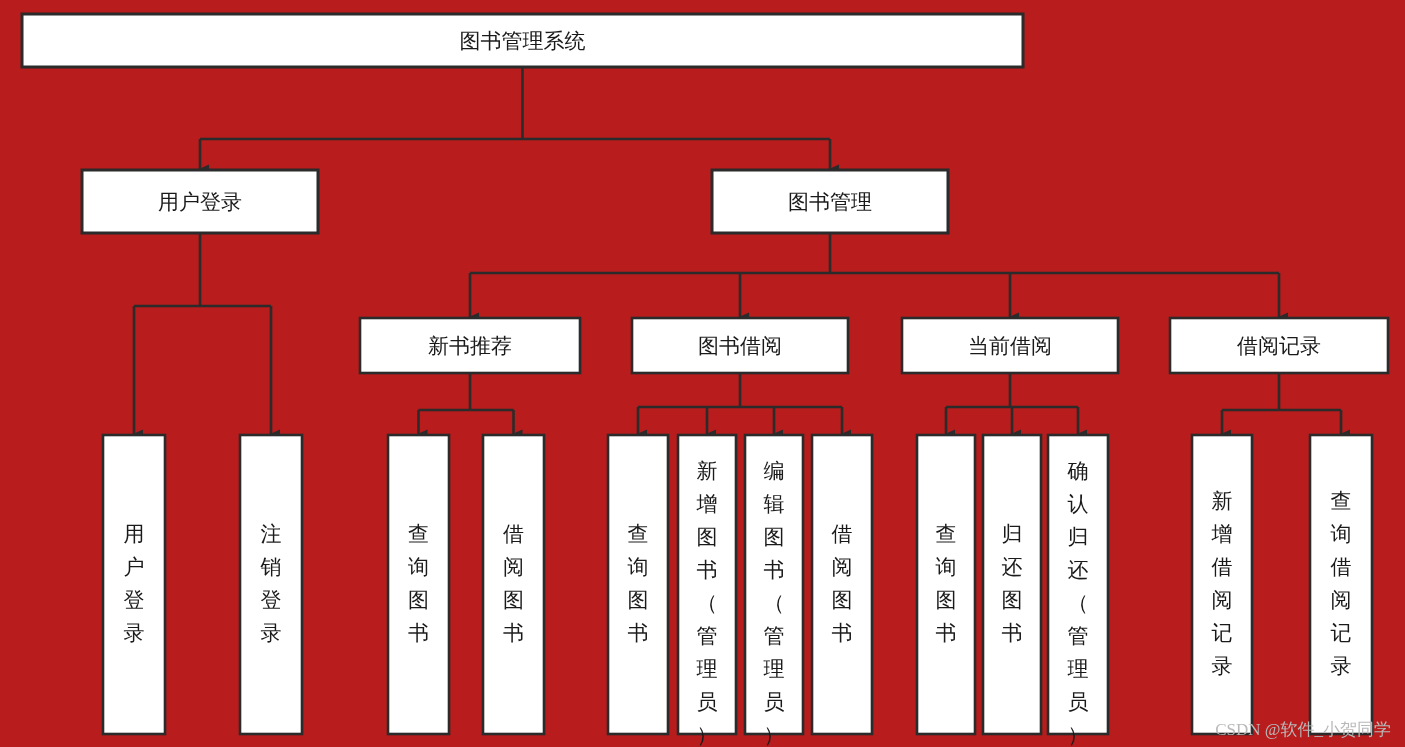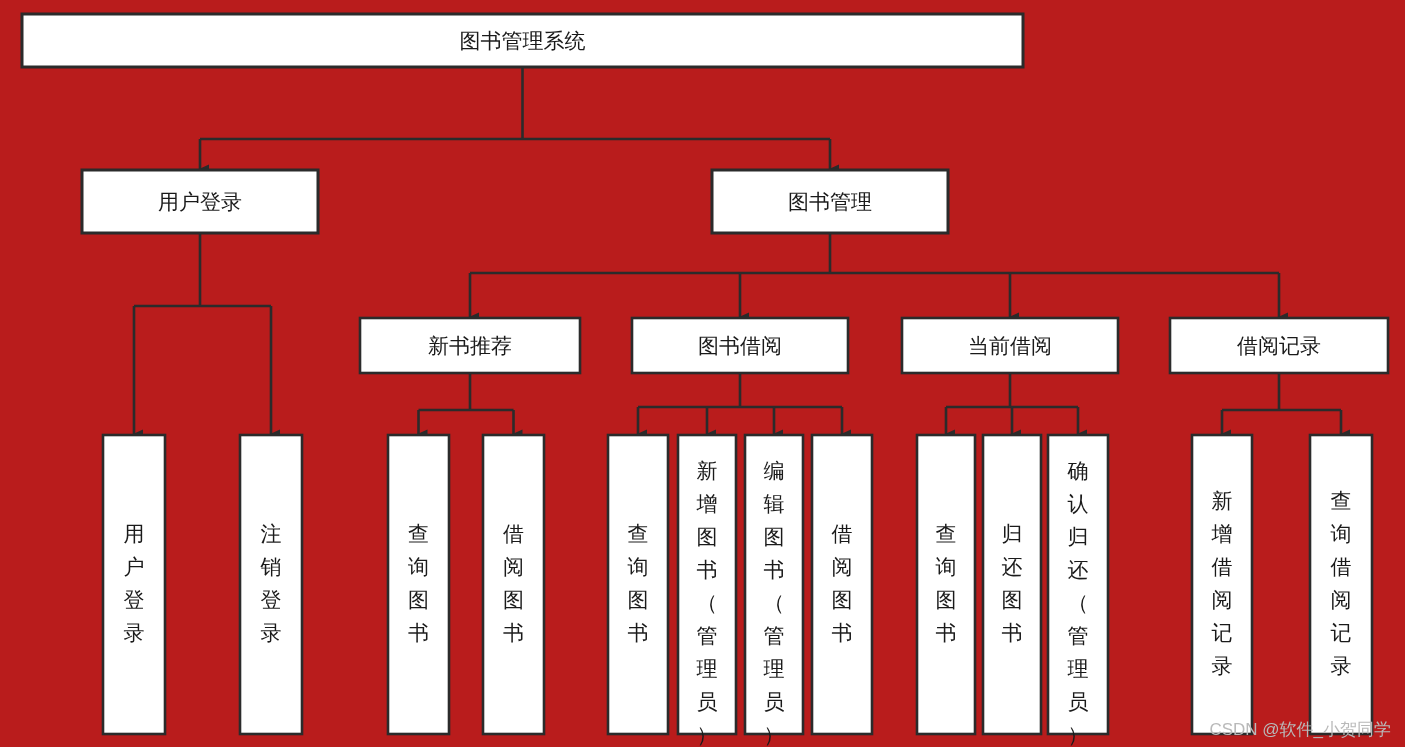--- a/index.html
+++ b/index.html
@@ -43,21 +43,21 @@
     fill: #1a1a1a;
     font-family: "DejaVu Sans", "Liberation Sans", sans-serif;
     font-size: 21px;
     text-anchor: middle;
     dominant-baseline: middle;
   }
   .watermark {
     position: absolute;
     right: 14px;
     bottom: 6px;
-    font-family: Liberation Sans, sans-serif;
+    font-family: Liberation Serif, serif;
     font-size: 17px;
     color: #b9b9b9;
     white-space: nowrap;
     user-select: none;
   }
 </style>
 </head>
 <body>
 
 <div id="stage">

